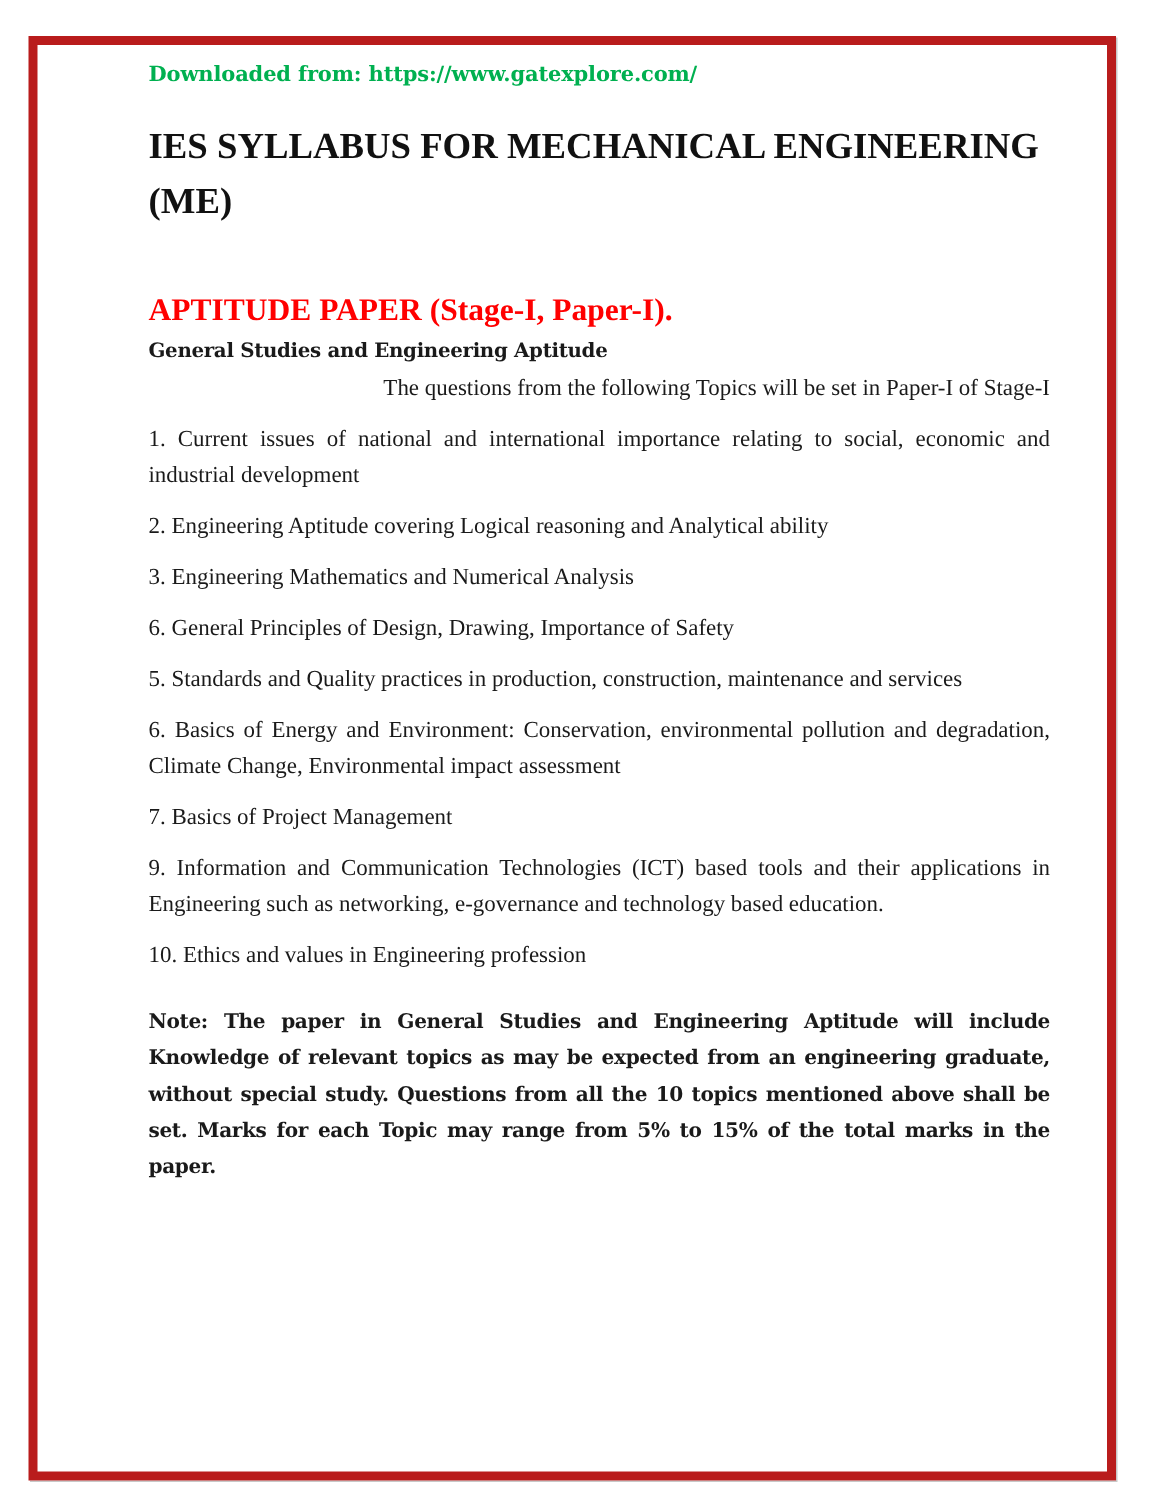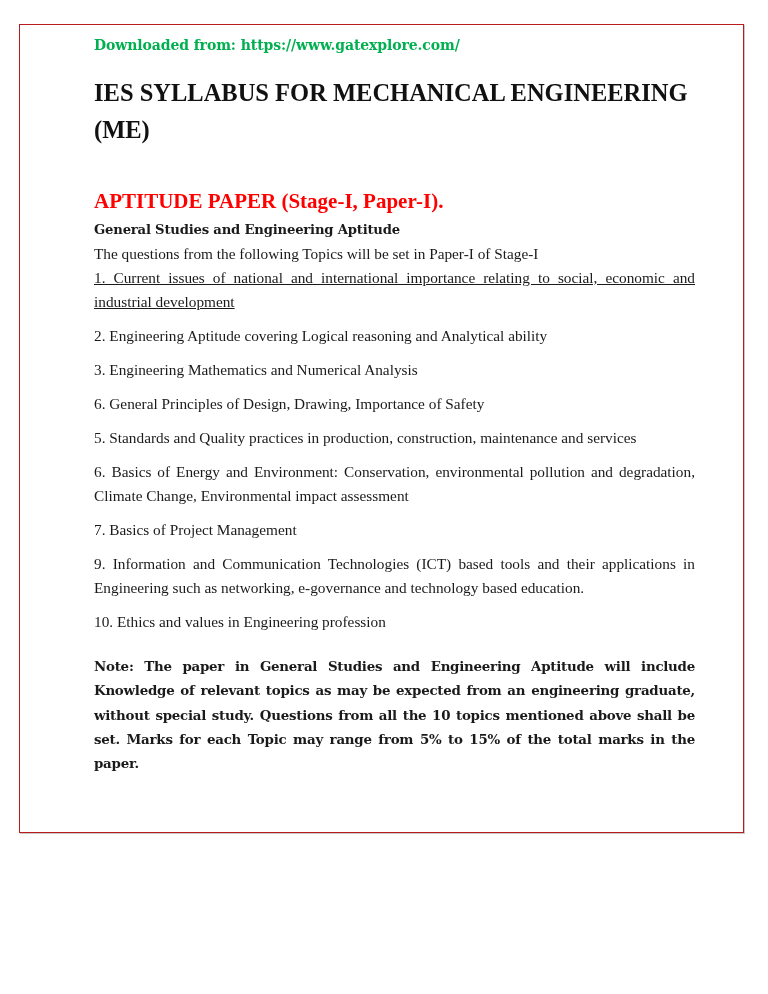--- a/index.html
+++ b/index.html
@@ -1,33 +1,33 @@
 <!DOCTYPE html>
 <html><head>
 <meta charset="utf-8">
 <style>
   html, body { margin: 0; padding: 0; background: #ffffff; }
   body { width: 768px; height: 994px; position: relative; overflow: hidden;
          font-family: "DejaVu Serif", "Liberation Serif", serif; color: #1a1a1a; }
-  .page { position: absolute; left: 19px; top: 24px; width: 725px; height: 809px;
-          border: 1px solid #b91c1c; box-shadow: 1px 1px 0 #c8c8c8; background: #fff; box-sizing: border-box; }
+  .page { position: absolute; left: 19px; top: 24px; width: 725px; height: 963px;
+          border: 6px solid #b91c1c; box-shadow: 1px 1px 0 #c8c8c8; background: #fff; box-sizing: border-box; }
   .content { position: absolute; left: 74px; top: 10px; width: 601px; }
   .source { font-family: "DejaVu Serif", serif; font-weight: bold; font-size: 14px; color: #00b050;
             line-height: 20px; margin: 0; letter-spacing: -0.1px; }
   .title { font-family: "Liberation Serif", serif; font-weight: bold; font-size: 24.5px; text-align: left;
            color: #111; line-height: 37px; margin: 19px 0 0 0; }
   .section { font-family: "Liberation Serif", serif; font-weight: bold; font-size: 21px; color: #ff0000;
              line-height: 26px; margin: 40px 0 0 0; }
   .subhead { font-family: "DejaVu Serif", serif; font-weight: bold; font-size: 13.2px; line-height: 24px;
              margin: 4px 0 0 0; letter-spacing: -0.2px; }
-  p.body { font-family: "Liberation Serif", serif; font-size: 15.3px; line-height: 24px; margin: 0; }
+  p.body { font-family: "Liberation Serif", serif; font-size: 15.3px; line-height: 24px; margin: 0; text-align: right; }
   .just { text-align: justify; text-align-last: left; }
   .item { font-family: "Liberation Serif", serif; font-size: 15.3px; line-height: 24px; margin: 10px 0 0 0;
           text-align: justify; }
-  .item.first { margin-top: 0; text-decoration: underline; }
+  .item.first { margin-top: 10px; }
   .note { font-family: "DejaVu Serif", serif; font-weight: bold; font-size: 13.4px; line-height: 24.3px;
           margin: 20px 0 12px 0; text-align: justify; letter-spacing: -0.25px; }
 </style>
 </head>
 <body>
 
 <div class="page">
   <div class="content">
     <p class="source">Downloaded from: https://www.gatexplore.com/</p>
 

